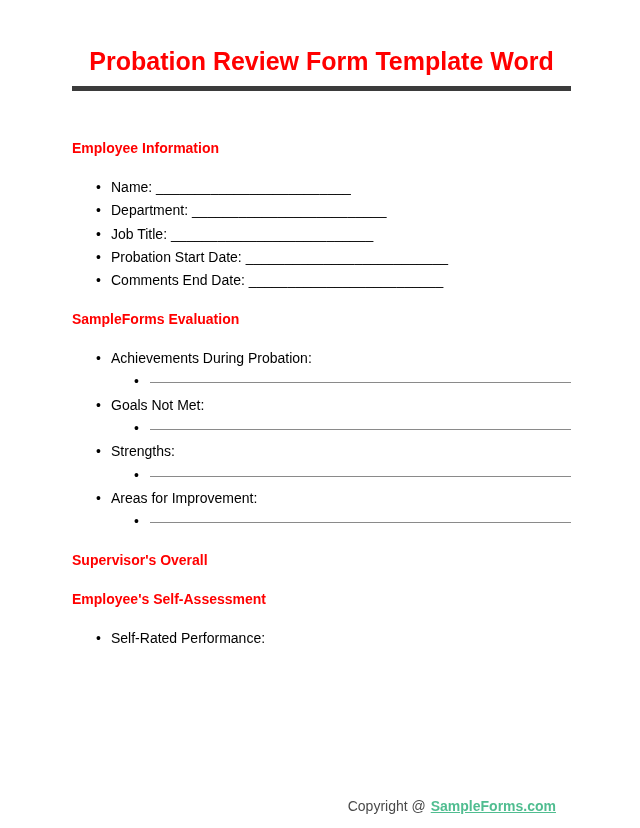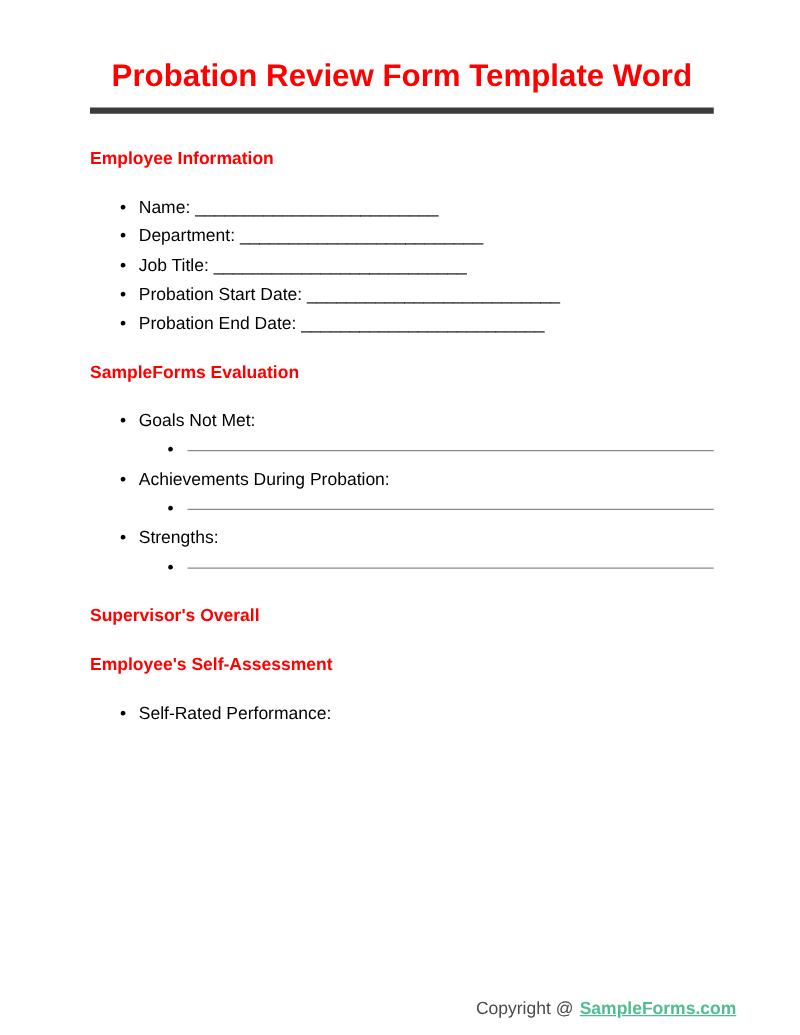--- a/index.html
+++ b/index.html
@@ -26,21 +26,21 @@
   }
   .title-rule { height: 5px; background: #3b3b3b; }
 
   h2.section-heading {
     font-size: 14px;
     font-weight: bold;
     color: #ff0000;
     line-height: 23.3px;
     margin: 15.7px 0;
   }
-  h2.section-heading.first { margin-top: 24px; }
+  h2.section-heading.first { margin-top: 46px; }
 
   ul { list-style: none; margin: 0; padding: 0; }
   li { position: relative; line-height: 23.3px; }
 
   .l1 > li { padding-left: 39px; }
   .l1 > li::before {
     content: "\2022";
     position: absolute;
     left: 24px; top: 0;
     color: #000;
@@ -56,21 +56,21 @@
 
   .l2 > li.line-item { height: 23.3px; }
   .writein {
     position: absolute;
     left: 39px; right: 0; top: 12px;
     border-top: 1.2px solid #8a8a8a;
   }
 
   .footer {
     position: absolute;
-    top: 797px; right: 51px;
+    top: 797px; right: 84px;
     font-size: 14px;
     line-height: 18px;
     white-space: nowrap;
     margin-left: 44px;
   }
   .footer .copyright-prefix { color: #4a4a4a; margin-right: 5px; }
   .footer .brand-link {
     color: #50bd90;
     font-weight: bold;
     text-decoration: underline;
@@ -85,43 +85,51 @@
 
     <h1 class="doc-title">Probation Review Form Template Word</h1>
     <div class="title-rule"></div>
 
     <h2 class="section-heading first">Employee Information</h2>
     <ul class="l1">
       <li><span>Name: _________________________</span></li>
       <li><span>Department: _________________________</span></li>
       <li><span>Job Title: __________________________</span></li>
       <li><span>Probation Start Date: __________________________</span></li>
-      <li><span>Probation End Date: _________________________</span></li>
+      <li><span>Comments End Date: _________________________</span></li>
     </ul>
 
     <h2 class="section-heading">SampleForms Evaluation</h2>
     <ul class="l1">
+      <li>
+        <span>Achievements During Probation:</span>
+        <ul class="l2">
+          <li class="line-item">
+              <span class="writein"></span>
+            </li>
+        </ul>
+      </li>
       <li>
         <span>Goals Not Met:</span>
         <ul class="l2">
           <li class="line-item">
               <span class="writein"></span>
             </li>
         </ul>
       </li>
       <li>
-        <span>Achievements During Probation:</span>
+        <span>Strengths:</span>
         <ul class="l2">
           <li class="line-item">
               <span class="writein"></span>
             </li>
         </ul>
       </li>
       <li>
-        <span>Strengths:</span>
+        <span>Areas for Improvement:</span>
         <ul class="l2">
           <li class="line-item">
               <span class="writein"></span>
             </li>
         </ul>
       </li>
     </ul>
 
     <h2 class="section-heading">Supervisor's Overall</h2>
 

